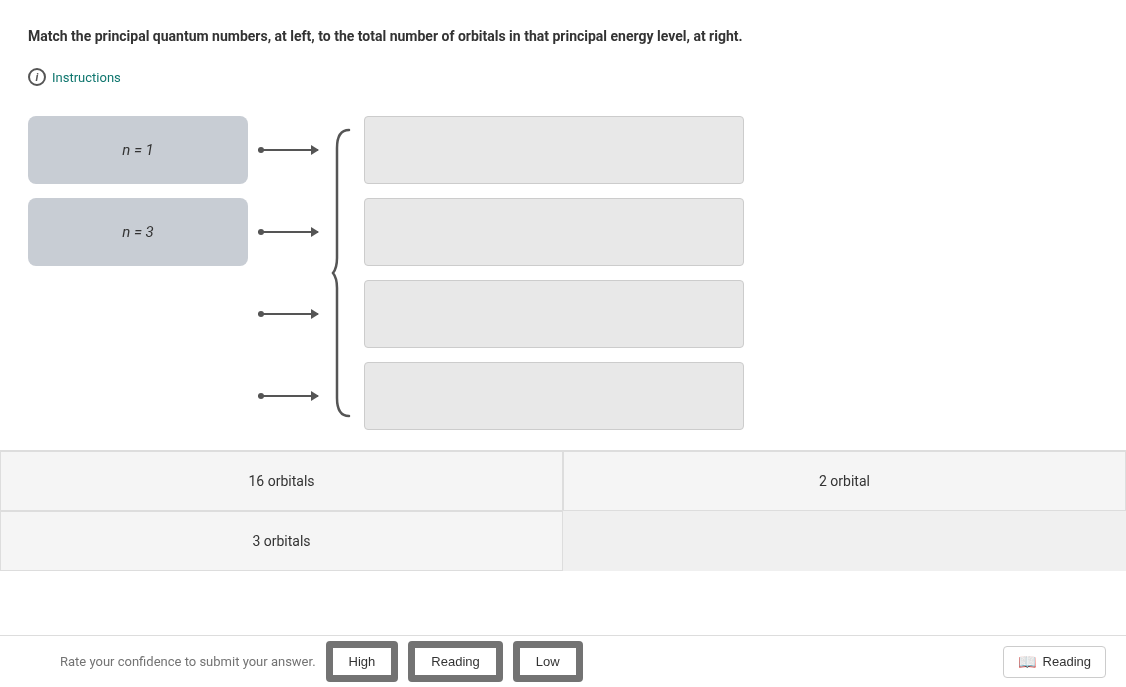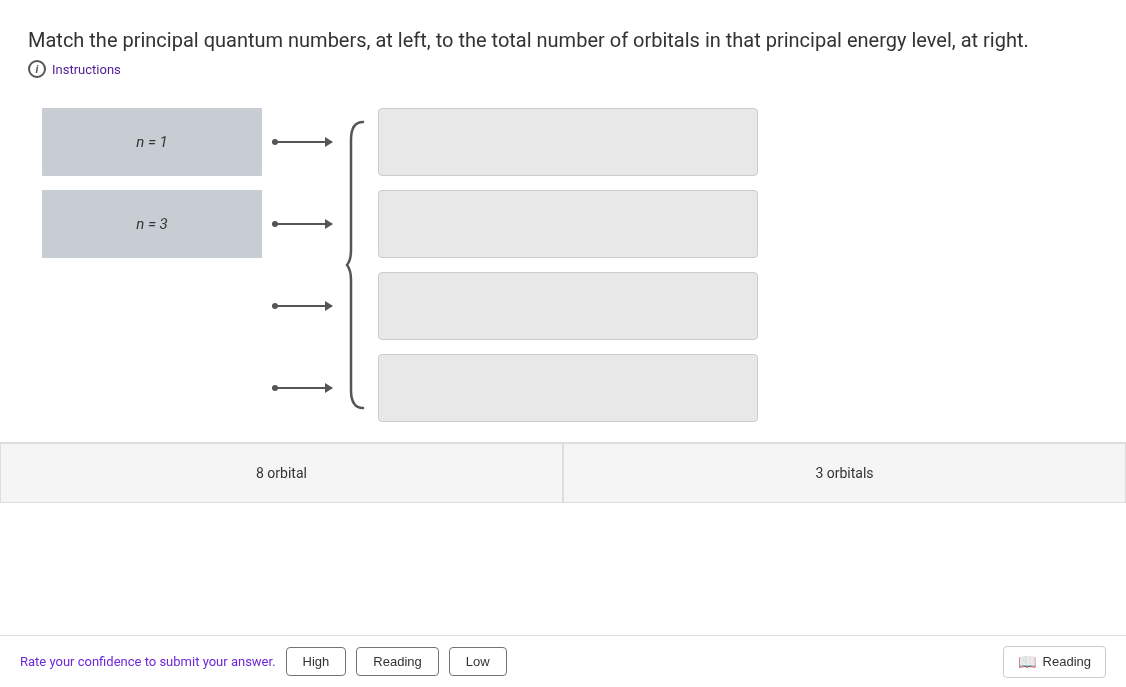--- a/index.html
+++ b/index.html
@@ -18,24 +18,24 @@
       min-height: 687px;
       background: #fff;
       position: relative;
     }
 
     .header-section {
       padding: 28px 28px 10px 28px;
     }
 
     .question-title {
-      font-size: 20px;
-      color: #333;
-      margin-bottom: 8px;
-      font-weight: 400;
+      font-size: 14px;
+      color: #333;
+      margin-bottom: 24px;
+      font-weight: 700;
     }
 
     .instructions-row {
       display: flex;
       align-items: center;
       gap: 6px;
       margin-bottom: 20px;
       cursor: pointer;
     }
 
@@ -49,42 +49,41 @@
       justify-content: center;
       font-size: 11px;
       color: #555;
       font-style: italic;
       font-weight: bold;
       flex-shrink: 0;
     }
 
     .instructions-label {
       font-size: 13px;
-      color: #4c1d95;
+      color: #0f766e;
     }
 
     .left-column {
       display: flex;
       flex-direction: column;
       gap: 14px;
       flex-shrink: 0;
     }
 
     .quantum-box {
       width: 220px;
       height: 68px;
       background: #c8cdd4;
-      border-radius: 1px;
+      border-radius: 8px;
       display: flex;
       align-items: center;
       justify-content: center;
       font-size: 15px;
       color: #333;
       font-style: italic;
-      margin-left: 14px;
     }
 
     .arrows-column {
       display: flex;
       flex-direction: column;
       gap: 14px;
       align-items: center;
       padding-top: 0;
       flex-shrink: 0;
       width: 80px;
@@ -185,26 +184,27 @@
     }
 
     .confidence-section {
       display: flex;
       align-items: center;
       gap: 10px;
     }
 
     .confidence-label {
       font-size: 13px;
-      color: #6d28d9;
+      color: #737373;
+      margin-left: 40px;
     }
 
     .confidence-btn {
       padding: 6px 16px;
-      border: 1px solid #737373;
+      border: 7px solid #737373;
       background: #fff;
       border-radius: 4px;
       font-size: 13px;
       color: #333;
       cursor: pointer;
     }
 
     .reading-btn {
       display: flex;
       align-items: center;
@@ -273,21 +273,22 @@
     <div class="right-column" style="margin-left: 8px;">
       <div class="drop-box"></div>
       <div class="drop-box"></div>
       <div class="drop-box"></div>
       <div class="drop-box"></div>
     </div>
   </div>
 
   <div class="bottom-section" style="margin-top: 20px;">
     <div class="answer-options-grid">
-      <div class="answer-option">8 orbital</div>
+      <div class="answer-option">16 orbitals</div>
+      <div class="answer-option">2 orbital</div>
       <div class="answer-option">3 orbitals</div>
     </div>
   </div>
 
   <div class="footer-bar">
     <div class="confidence-section">
       <span class="confidence-label">Rate your confidence to submit your answer.</span>
       <button class="confidence-btn">High</button>
       <button class="confidence-btn">Reading</button>
       <button class="confidence-btn">Low</button>

